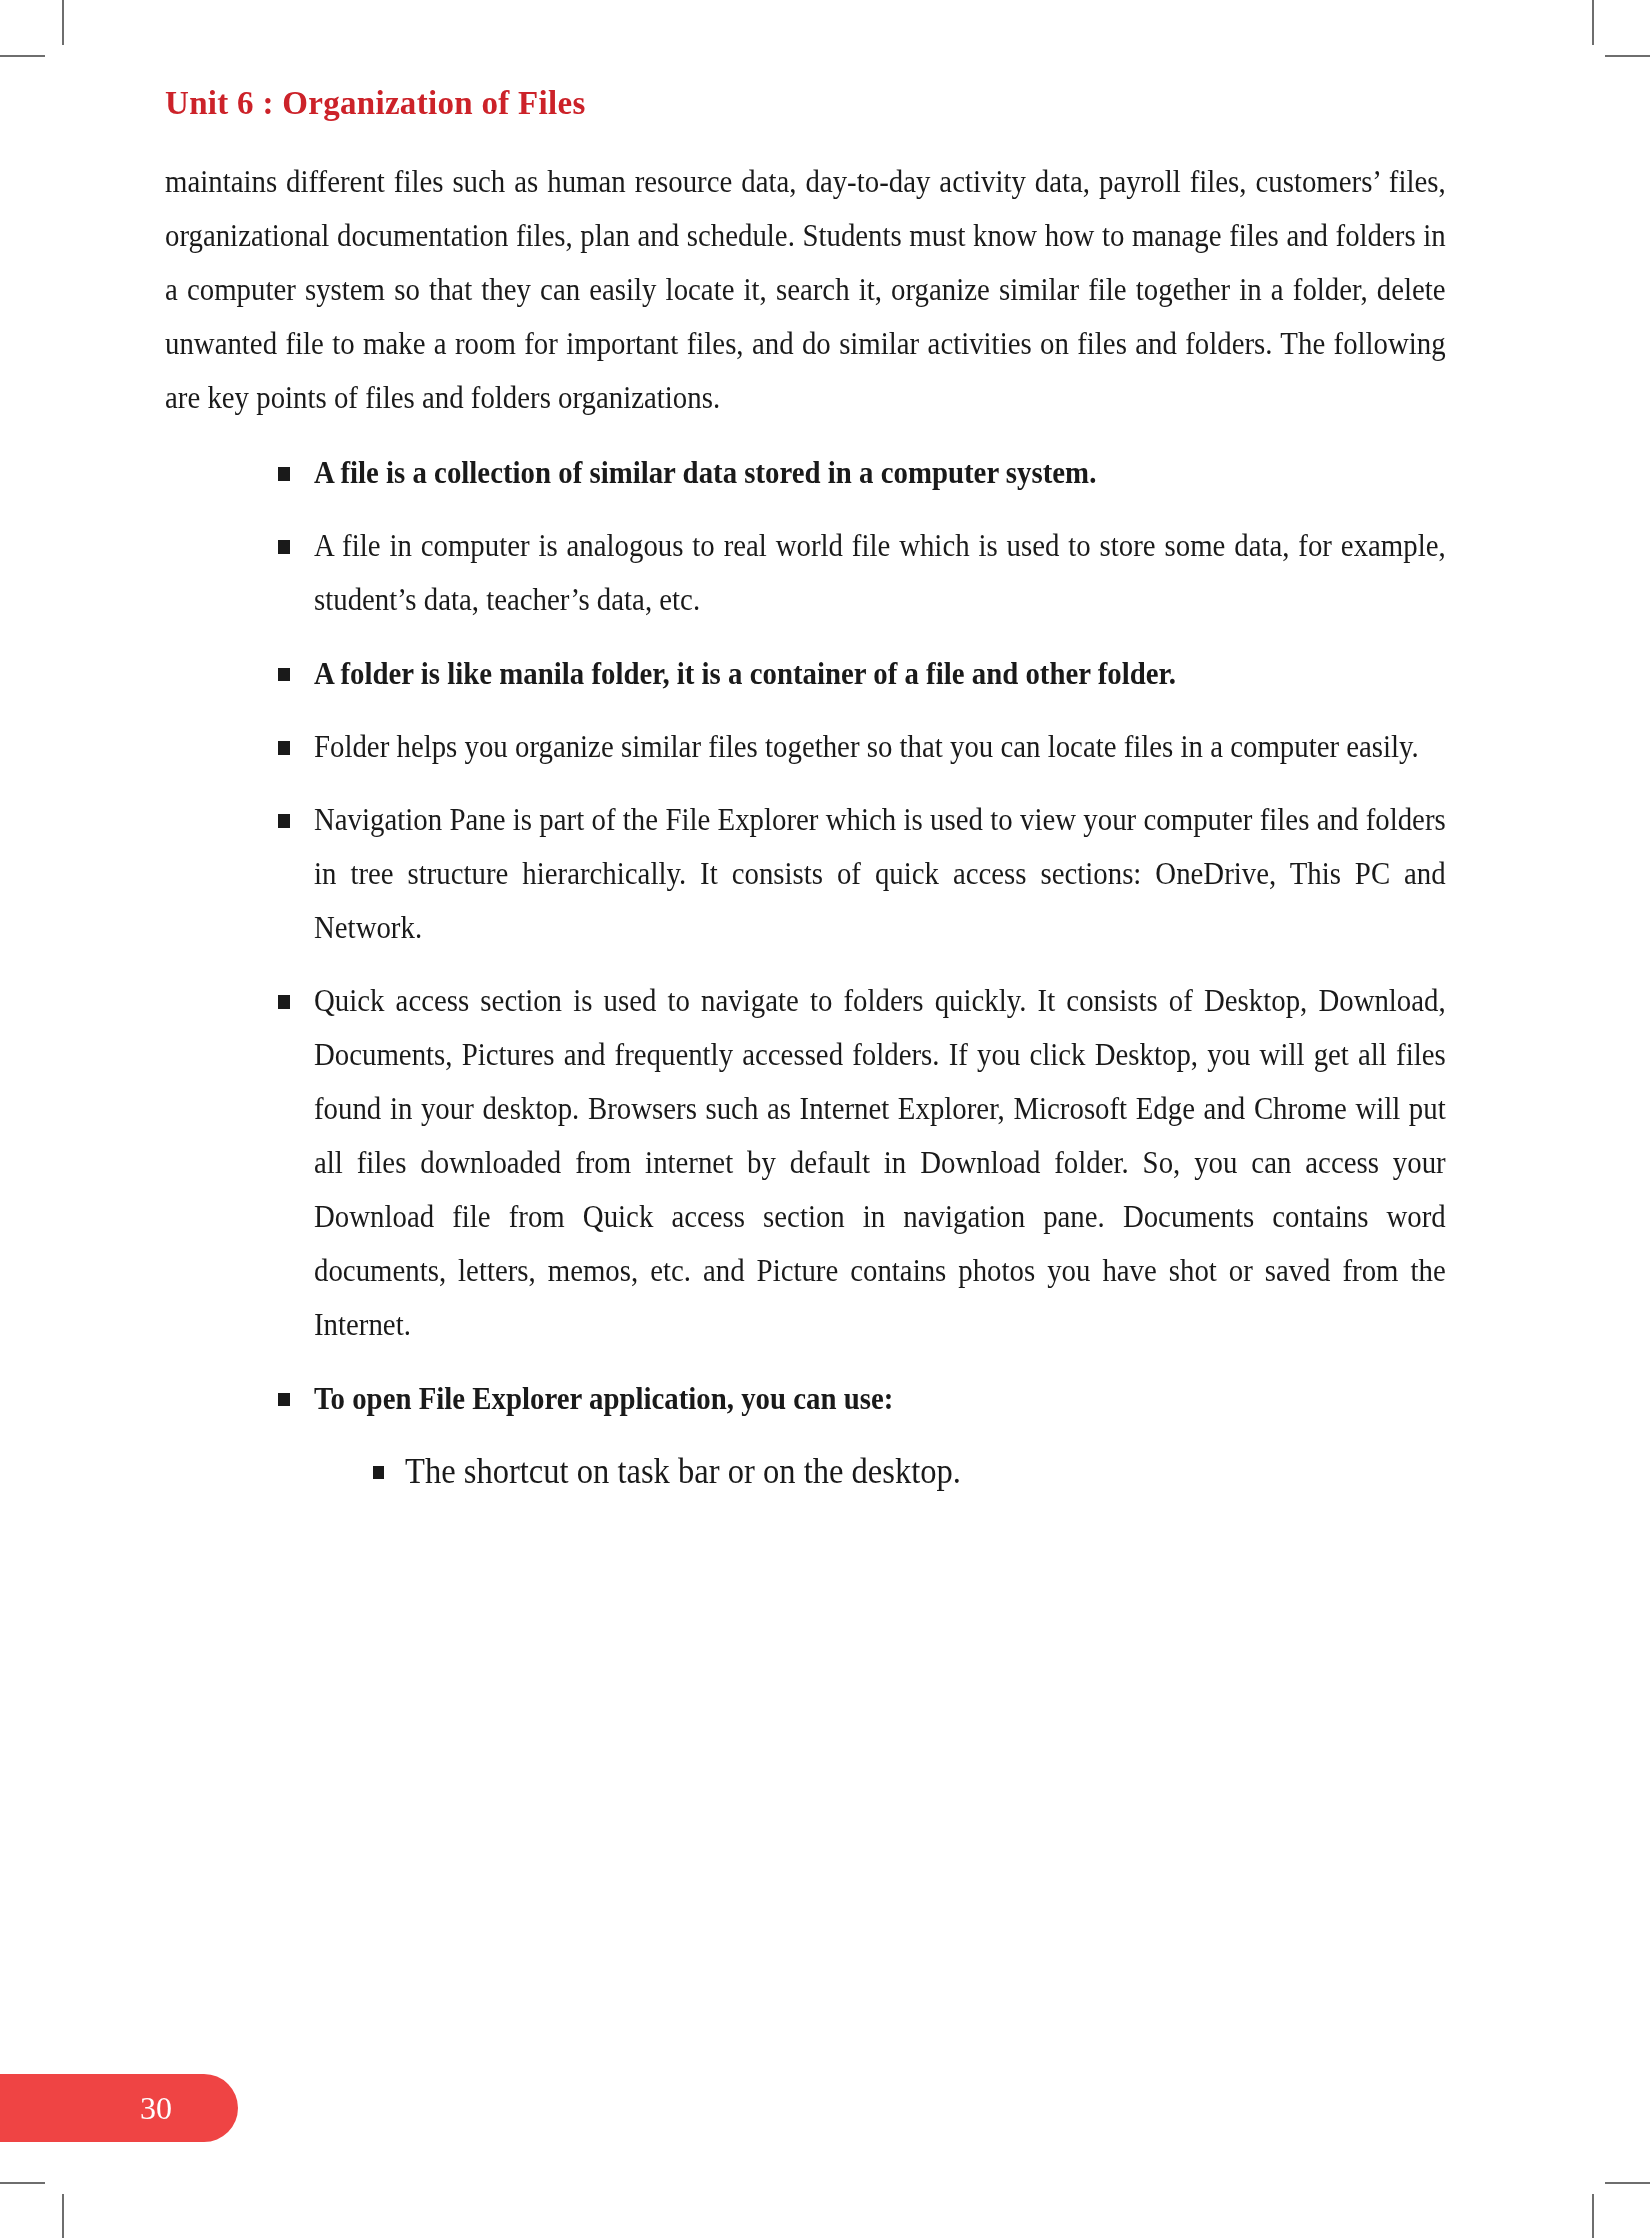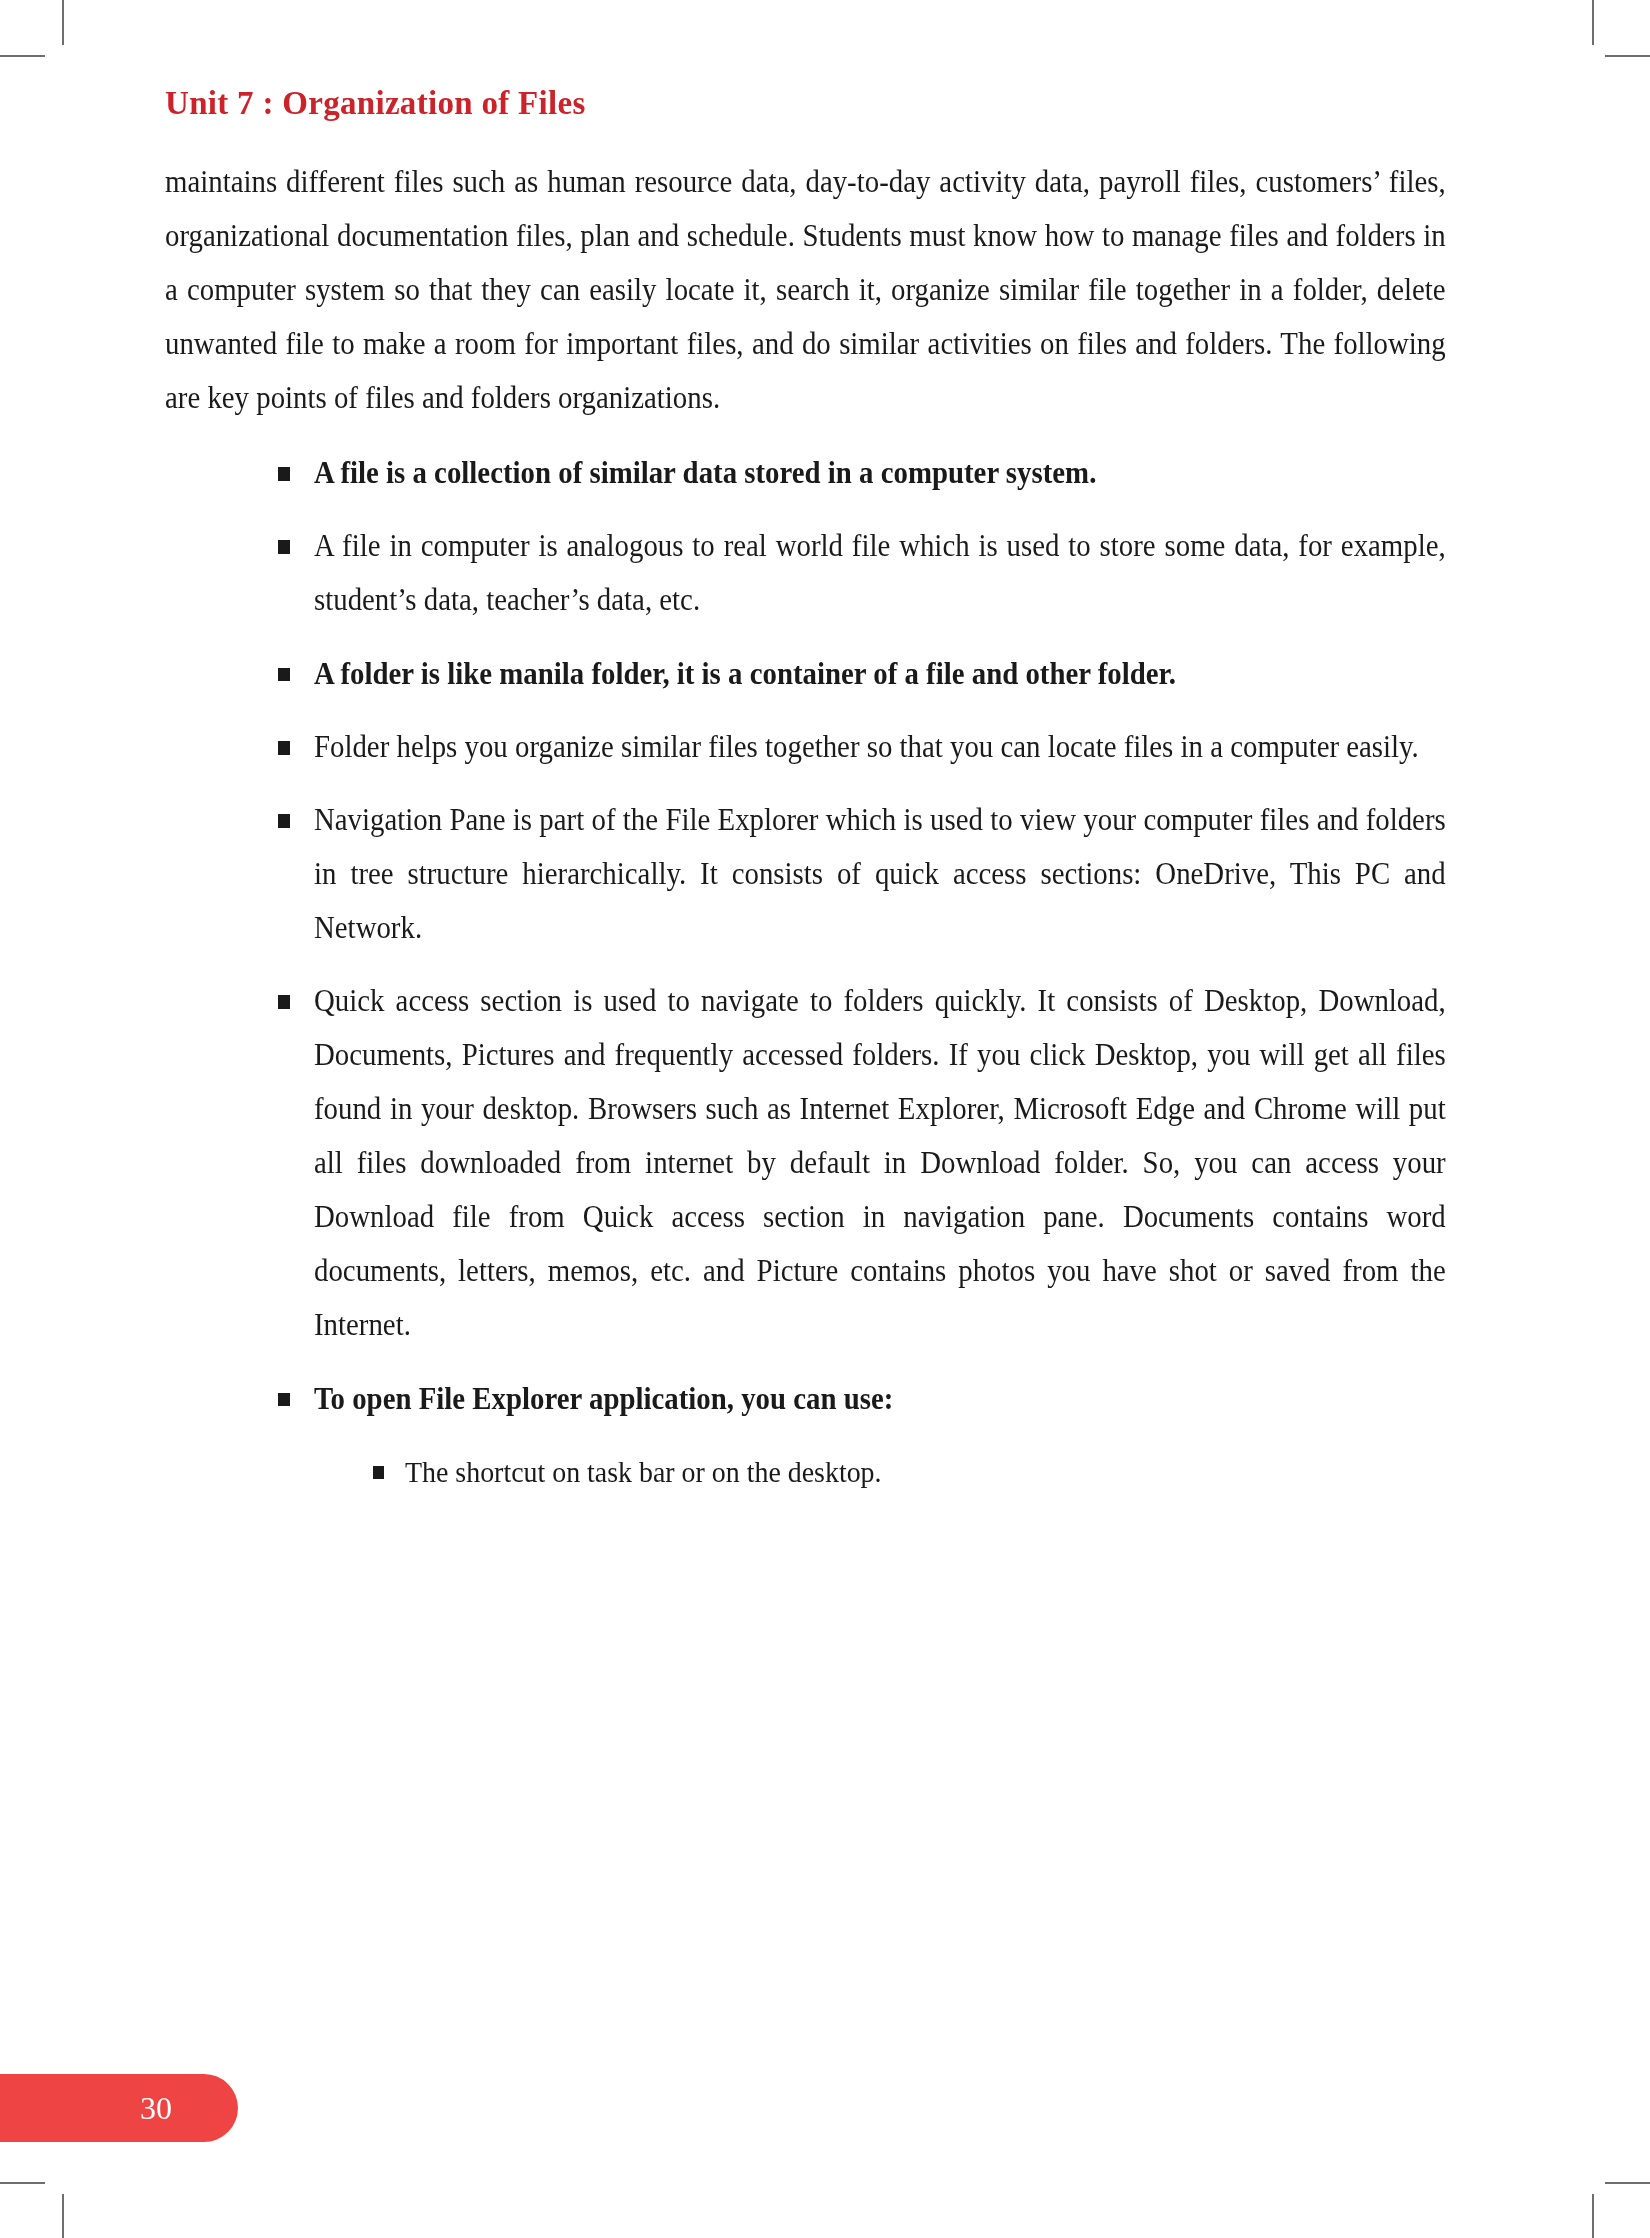--- a/index.html
+++ b/index.html
@@ -103,21 +103,21 @@
   .sub-list {
     list-style: none;
     margin: 0;
     padding: 0;
   }
   .sub-item {
     position: relative;
     padding-left: 32px;
     margin-left: 208px;
     margin-bottom: 13px;
-    font-size: 30px;
+    font-size: 35px;
     line-height: 54px;
     color: #1a1a1a;
     text-align: left;
   }
   .sub-item .bullet-text {
     display: block;
     transform: scaleX(0.93);
     transform-origin: left top;
     width: 107.5%;
   }
@@ -159,21 +159,21 @@
   <div class="crop crop-v crop-tr-v"></div>
   <div class="crop crop-v crop-bl-v"></div>
   <div class="crop crop-v crop-br-v"></div>
   <div class="crop crop-h crop-tl-h"></div>
   <div class="crop crop-h crop-tr-h"></div>
   <div class="crop crop-h crop-bl-h"></div>
   <div class="crop crop-h crop-br-h"></div>
 
   <div class="content">
 
-    <h1 class="chapter-title">Unit 7 : Organization of Files</h1>
+    <h1 class="chapter-title">Unit 6 : Organization of Files</h1>
 
     <p class="body-para">maintains different files such as human resource data, day-to-day activity data, payroll files, customers’ files, organizational documentation files, plan and schedule. Students must know how to manage files and folders in a computer system so that they can easily locate it, search it, organize similar file together in a folder, delete unwanted file to make a room for important files, and do similar activities on files and folders. The following are key points of files and folders organizations.</p>
 
     <ul class="bullet-list">
 
       <li class="bullet-item last-of-block">
         <span class="sq"></span>
         <span class="bullet-text">A file is a collection of similar data stored in a computer system.</span>
       </li>
 

